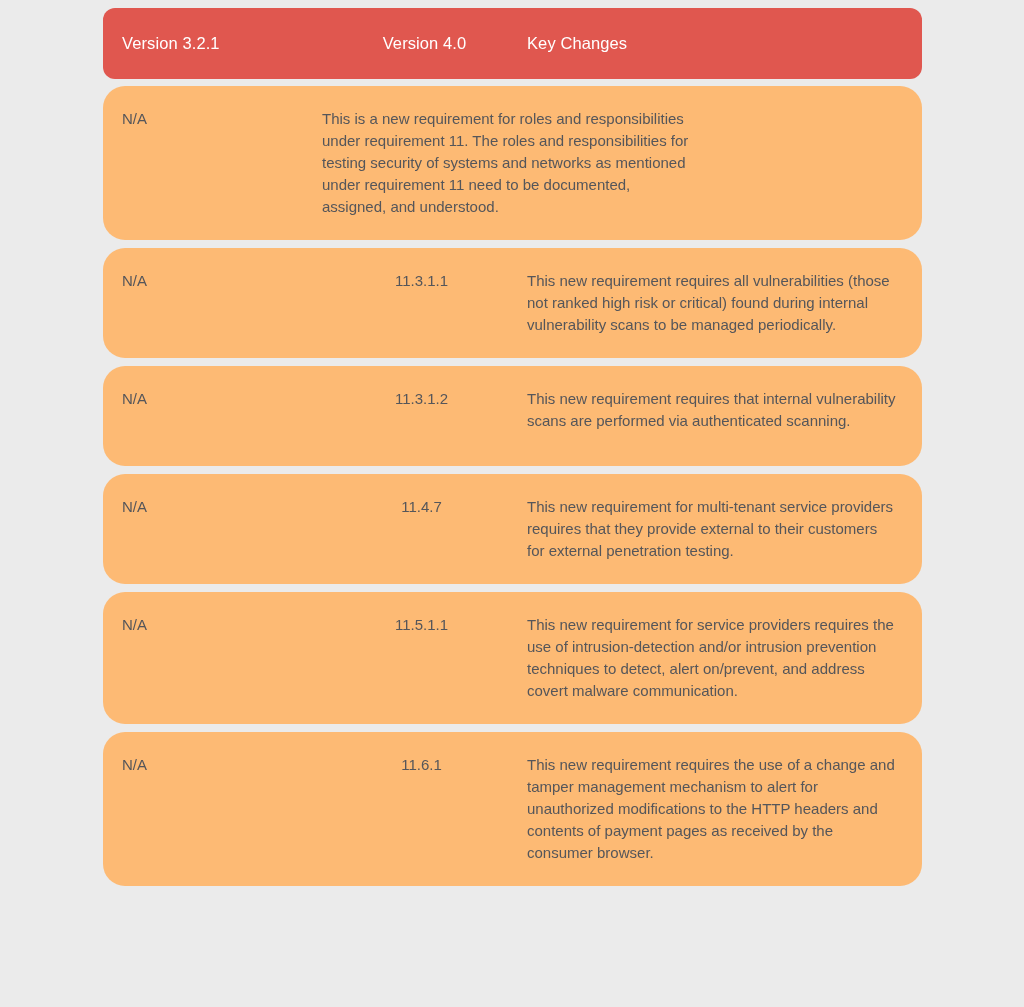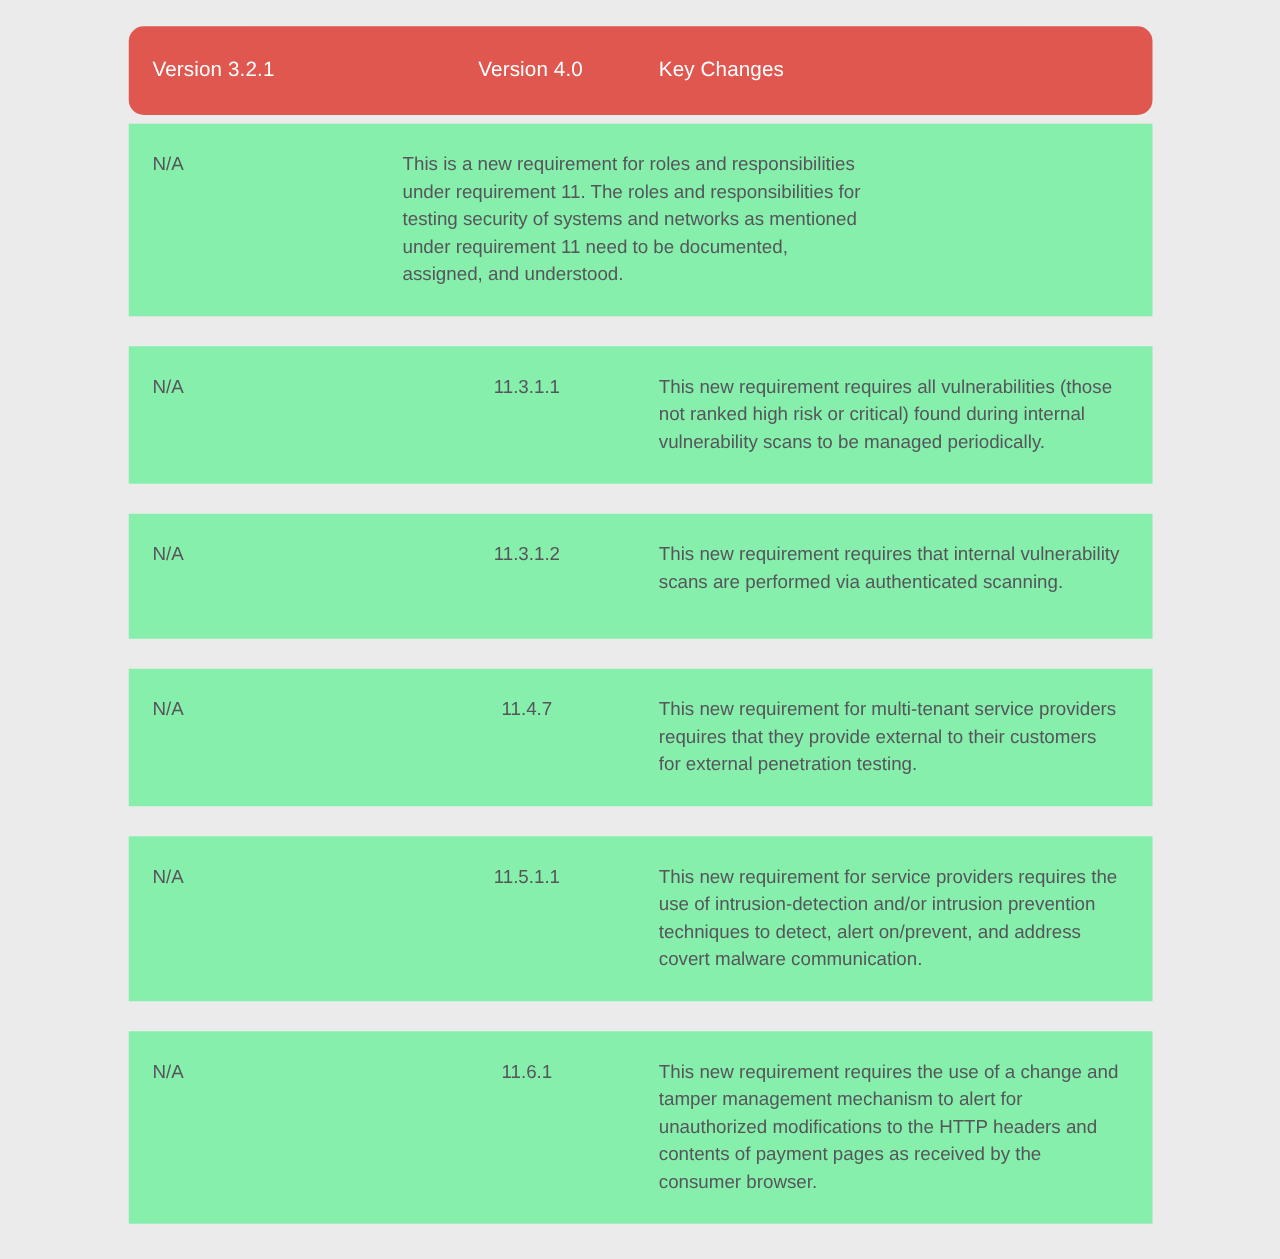--- a/index.html
+++ b/index.html
@@ -19,21 +19,21 @@
   .page {
     position: relative;
     width: 1024px;
     height: 1007px;
     box-sizing: border-box;
   }
 
   .table-wrap {
     position: absolute;
     left: 103px;
-    top: 21px;
+    top: 8px;
     width: 819px;
   }
 
   
   .table-header {
     display: flex;
     align-items: center;
     height: 71px;
     background: #e0574f;
     border-radius: 12px;
@@ -52,23 +52,23 @@
   .col-1 { width: 200px; flex: 0 0 200px; }
   .col-2 { width: 205px; flex: 0 0 205px; text-align: center; }
   .col-3 { width: 375px; flex: 0 0 375px; }
 
   
   .rows {
     margin-top: 7px;
   }
   .row {
     display: flex;
-    background: #86efac;
-    border-radius: 0;
-    margin-bottom: 24px;
+    background: #fdba74;
+    border-radius: 22px;
+    margin-bottom: 8px;
     box-sizing: border-box;
     padding: 22px 0 22px 19px;
     min-height: 100px;
   }
   .row .cell {
     color: #55565a;
     font-size: 15px;
     line-height: 22px;
     box-sizing: border-box;
     padding-right: 6px;

